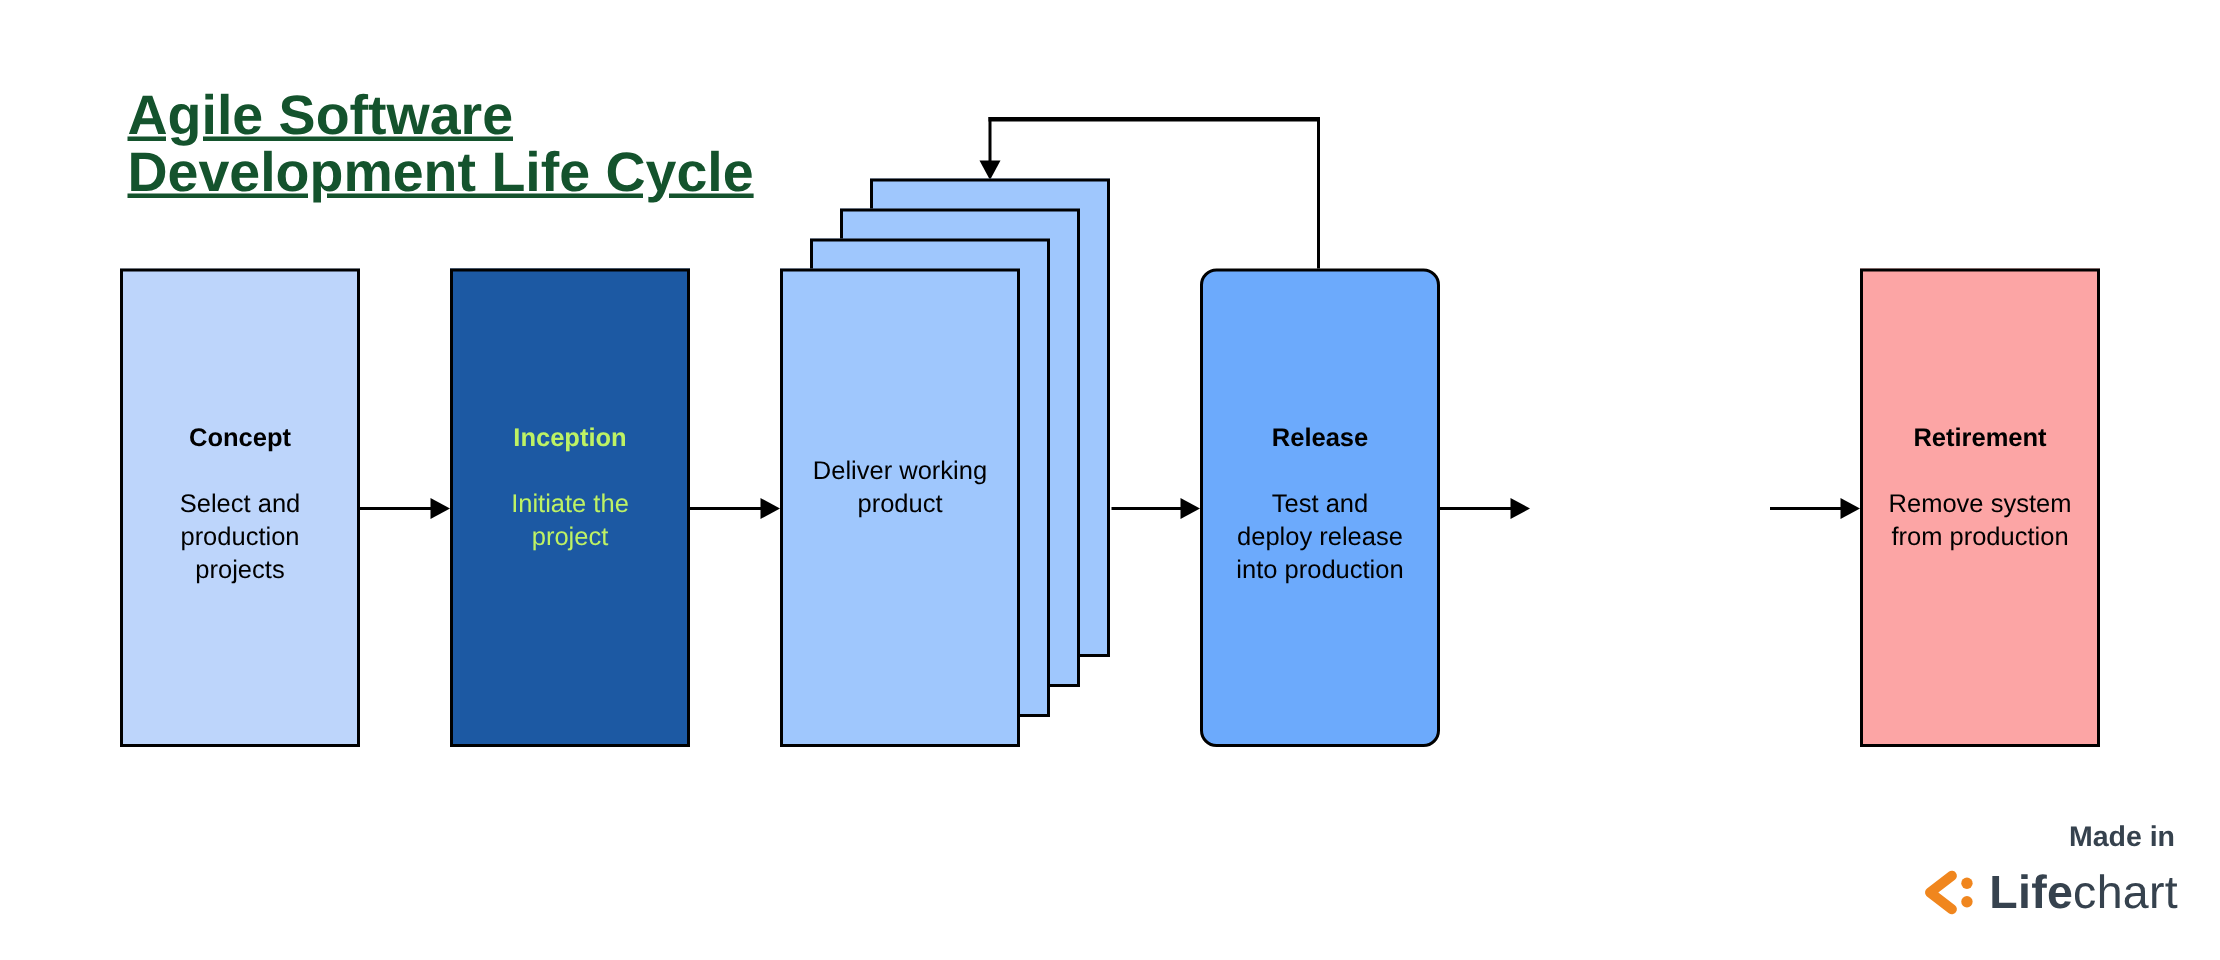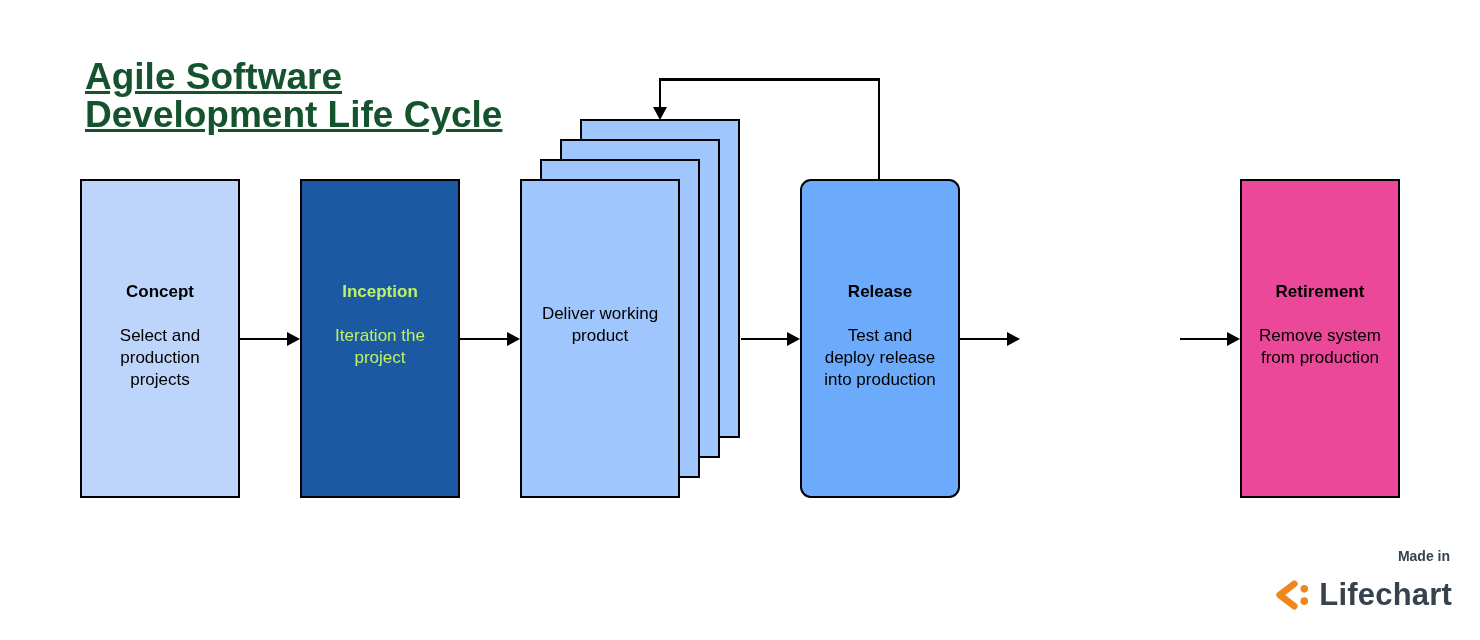--- a/index.html
+++ b/index.html
@@ -36,21 +36,21 @@
     height: 319px;
     border: 2.5px solid #000000;
     box-sizing: border-box;
     color: #000000;
   }
   .stage--concept     { left: 80px;   background: #BDD5FB; }
   .stage--inception   { left: 300px;  background: #1C59A3; color: #bef264; }
   .stage--construction{ left: 520px;  background: #9FC7FD; }
   .stage--release     { left: 800px;  background: #6CAAFC; border-radius: 11px; }
   .stage--production  { left: 1020px; background: #3680DC; color: #ffffff; }
-  .stage--retirement  { left: 1240px; background: #ec4899; }
+  .stage--retirement  { left: 1240px; background: #fca5a5; }
 
   .stage-text {
     position: absolute;
     top: 100px;
     left: -4px;
     right: -4px;
     text-align: center;
     font-size: 17px;
     line-height: 22px;
   }
@@ -96,35 +96,35 @@
     border-left: 7px solid transparent;
     border-right: 7px solid transparent;
     border-top: 13px solid #000000;
   }
 
   
   .made-in {
     position: absolute;
     top: 548px;
     right: 30px;
-    font-size: 14px;
+    font-size: 19px;
     font-weight: bold;
     color: #36424E;
   }
   .brand {
     position: absolute;
     top: 576px;
     right: 28px;
     display: flex;
     align-items: center;
     gap: 8px;
   }
   .brand-word { font-size: 31px; color: #36424E; letter-spacing: 0.2px; }
   .brand-word .bold  { font-weight: bold; }
-  .brand-word .light { font-weight: bold; margin-top: 36px; }
+  .brand-word .light { font-weight: normal; margin-top: 36px; }
 </style>
 </head>
 <body>
 
 <div class="canvas">
 
   <div class="diagram-title">Agile Software
 Development Life Cycle</div>
 
   <div class="vline" style="left:877.75px; top:78px; height:101px;"></div>
@@ -141,21 +141,21 @@
       <div class="stage-label">Concept</div>
       <div class="stage-desc">Select and
 production
 projects</div>
     </div>
   </div>
 
   <div class="stage stage--inception">
     <div class="stage-text">
       <div class="stage-label">Inception</div>
-      <div class="stage-desc">Iteration the
+      <div class="stage-desc">Initiate the
 project</div>
     </div>
   </div>
 
   <div class="stage stage--construction">
     <div class="stage-text">
       <div class="stage-desc">Deliver working
 product</div>
     </div>
   </div>

